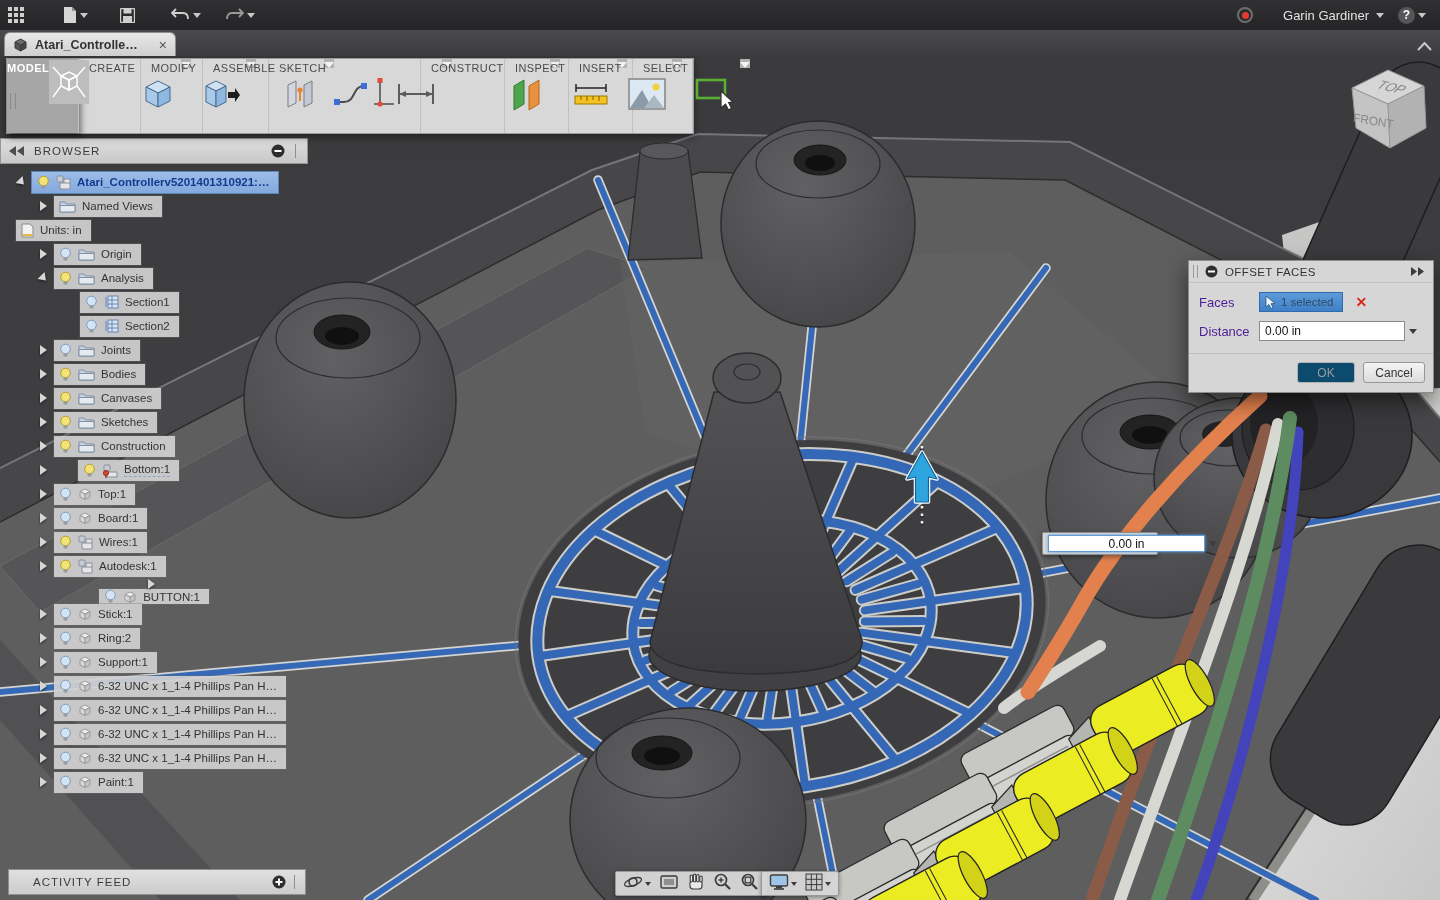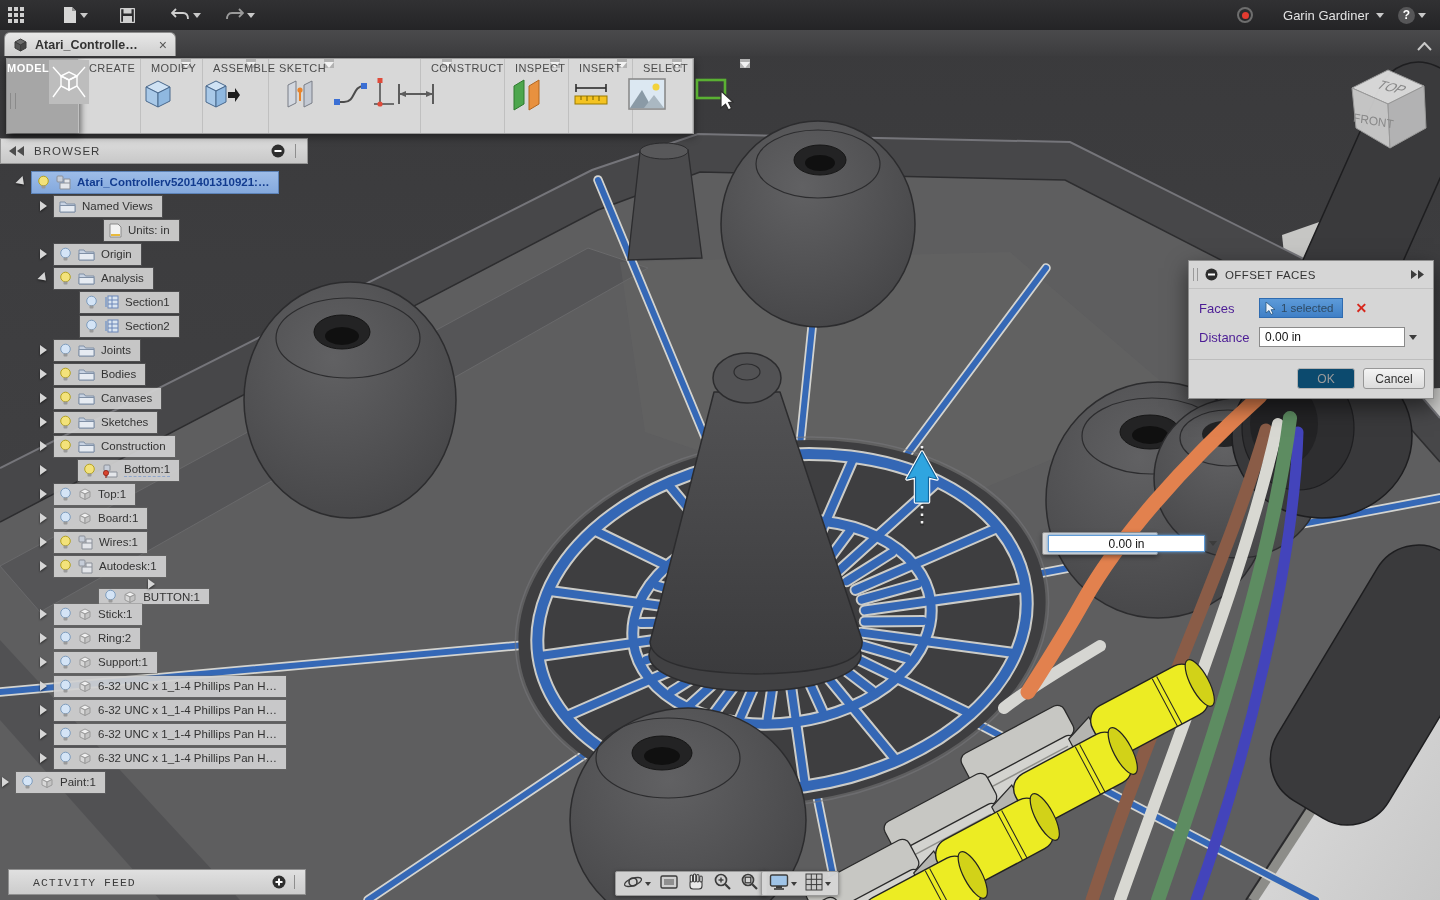--- a/index.html
+++ b/index.html
@@ -64,21 +64,21 @@
     background:rgba(209,209,209,.93);box-shadow:0 0 0 1px rgba(110,110,110,.35);}
   .chip .tlabel{font-size:11.5px;color:#333;white-space:nowrap;}
   .chip.sel{background:linear-gradient(#9dbce8,#84a9dd);box-shadow:0 0 0 1px #5d83b8;}
   .chip.sel .tlabel{color:#123b8f;font-weight:bold;}
   .tlabel.dashed{border-bottom:1.5px dashed #8fa6cc;padding-bottom:1px;}
   .bulbwrap,.typeicon{display:inline-flex;flex:none;}
 
   
   .dialog{position:absolute;left:1188px;top:260px;width:246px;z-index:48;
     background:#d6d6d6;border:1px solid #8d8d8d;box-shadow:0 8px 20px rgba(0,0,0,.5);}
-  .d-head{height:28px;display:flex;align-items:center;gap:7px;padding:0 8px 0 4px;
+  .d-head{height:22px;display:flex;align-items:center;gap:7px;padding:0 8px 0 4px;
     border-bottom:1px solid #c2c2c2;}
   .d-grip{width:5px;height:13px;border-left:1.5px solid #9a9a9a;border-right:1.5px solid #9a9a9a;}
   .d-title{font-size:11.5px;color:#333;letter-spacing:.4px;flex:1;}
   .d-row{display:flex;align-items:center;margin:9px 10px 0;}
   .d-label{width:60px;font-size:13px;color:#4c1d95;}
   .sel-chip{display:inline-flex;align-items:center;gap:5px;height:20px;padding:0 9px 0 5px;
     background:linear-gradient(#5d9bd9,#3f7fc6);border:1px solid #2f6bb0;}
   .sel-chip span{font-size:11.5px;color:#2e4a63;}
   .d-x{color:#d7271c;font-weight:bold;font-size:14px;margin-left:12px;}
   .d-input{width:146px;height:20px;border:1px solid #8a8a8a;background:#fff;font-size:12px;
@@ -94,21 +94,21 @@
   .float-input{position:absolute;left:1042px;top:532px;width:116px;height:23px;z-index:46;
     background:#d7d7d7;border:1px solid #8f8f8f;border-radius:2px;box-shadow:0 2px 5px rgba(0,0,0,.4);
     display:flex;align-items:center;padding:0 4px 0 5px;gap:4px;}
   .float-input input{flex:1;height:17px;border:1px solid #5f9bd6;box-shadow:0 0 3px #5e9ad4;
     background:#fff;font-size:12px;text-align:center;color:#111;font-family:"Liberation Sans",sans-serif;padding:0;}
 
   
   .activity{position:absolute;left:8px;top:869px;width:298px;height:26px;z-index:25;
     background:linear-gradient(#e0e0e0,#cccccc);border:1px solid #8f8f8f;
     display:flex;align-items:center;padding:0 8px 0 24px;gap:8px;}
-  .activity .a-title{font-size:11.5px;color:#3c3c3c;letter-spacing:1px;flex:1;font-family:Liberation Mono, monospace;}
+  .activity .a-title{font-size:11.5px;color:#3c3c3c;letter-spacing:1px;flex:1;}
 
   
   .navbar{position:absolute;top:871px;height:25px;z-index:25;background:rgba(214,214,214,.97);
     border:1px solid #9a9a9a;border-radius:2px;box-shadow:0 1px 4px rgba(0,0,0,.4);
     display:flex;align-items:center;padding:0 4px;gap:2px;}
   .navbar.g1{left:615px;}
   .navbar.g2{left:761px;}
   .nav-btn{display:flex;align-items:center;gap:2px;padding:1px 3px;}
 
   
@@ -648,21 +648,21 @@
         <span class="chip">
           <span class="typeicon">
             <svg width="17" height="13" viewBox="0 0 17 13">
               <path d="M1,2 L6,2 L7.5,4 L16,4 L16,12 L1,12 Z" fill="#c7d2e2" stroke="#8090a6" stroke-width="1"></path>
               <path d="M1,5.5 L16,5.5 L16,12 L1,12 Z" fill="#e6ebf2" stroke="#8090a6" stroke-width="1"></path>
             </svg>
           </span>
           <span class="tlabel">Named Views</span>
         </span>
       </div>
-      <div class="trow" style="padding-left: 64px; gap: 24px;">
+      <div class="trow" style="">
         <span class="t-arrow"></span>
         <span class="chip">
           <span class="typeicon">
             <svg width="13" height="15" viewBox="0 0 13 15">
               <path d="M1,1 L9,1 L12,4 L12,14 L1,14 Z" fill="#f2f2f2" stroke="#8a8a8a" stroke-width="1"></path>
               <rect x="2" y="11" width="9" height="2" fill="#e8b93c"></rect>
             </svg>
           </span>
           <span class="tlabel">Units: in</span>
         </span>
@@ -1114,21 +1114,21 @@
           <span class="typeicon">
             <svg width="14" height="14" viewBox="0 0 14 14">
               <polygon points="2,4.5 7,2 12,4.5 7,7" fill="#f0f0f0" stroke="#9a9a9a" stroke-width="1"></polygon>
               <polygon points="2,4.5 7,7 7,12.5 2,10" fill="#d8d8d8" stroke="#9a9a9a" stroke-width="1"></polygon>
               <polygon points="12,4.5 7,7 7,12.5 12,10" fill="#c4c4c4" stroke="#9a9a9a" stroke-width="1"></polygon>
             </svg>
           </span>
           <span class="tlabel">6-32 UNC x 1_1-4 Phillips Pan H…</span>
         </span>
       </div>
-      <div class="trow" style="">
+      <div class="trow" style="padding-left: 38px;">
         <span class="t-arrow">
           <i></i>
         </span>
         <span class="chip">
           <span class="bulbwrap">
             <svg width="13" height="15" viewBox="0 0 13 15">
               <circle cx="6.5" cy="6" r="4.8" fill="#d4e4f6" stroke="#7d9cbd" stroke-width="1"></circle>
               <rect x="4.5" y="10.5" width="4" height="3" rx="1" fill="#9a9a9a"></rect>
             </svg>
           </span>

